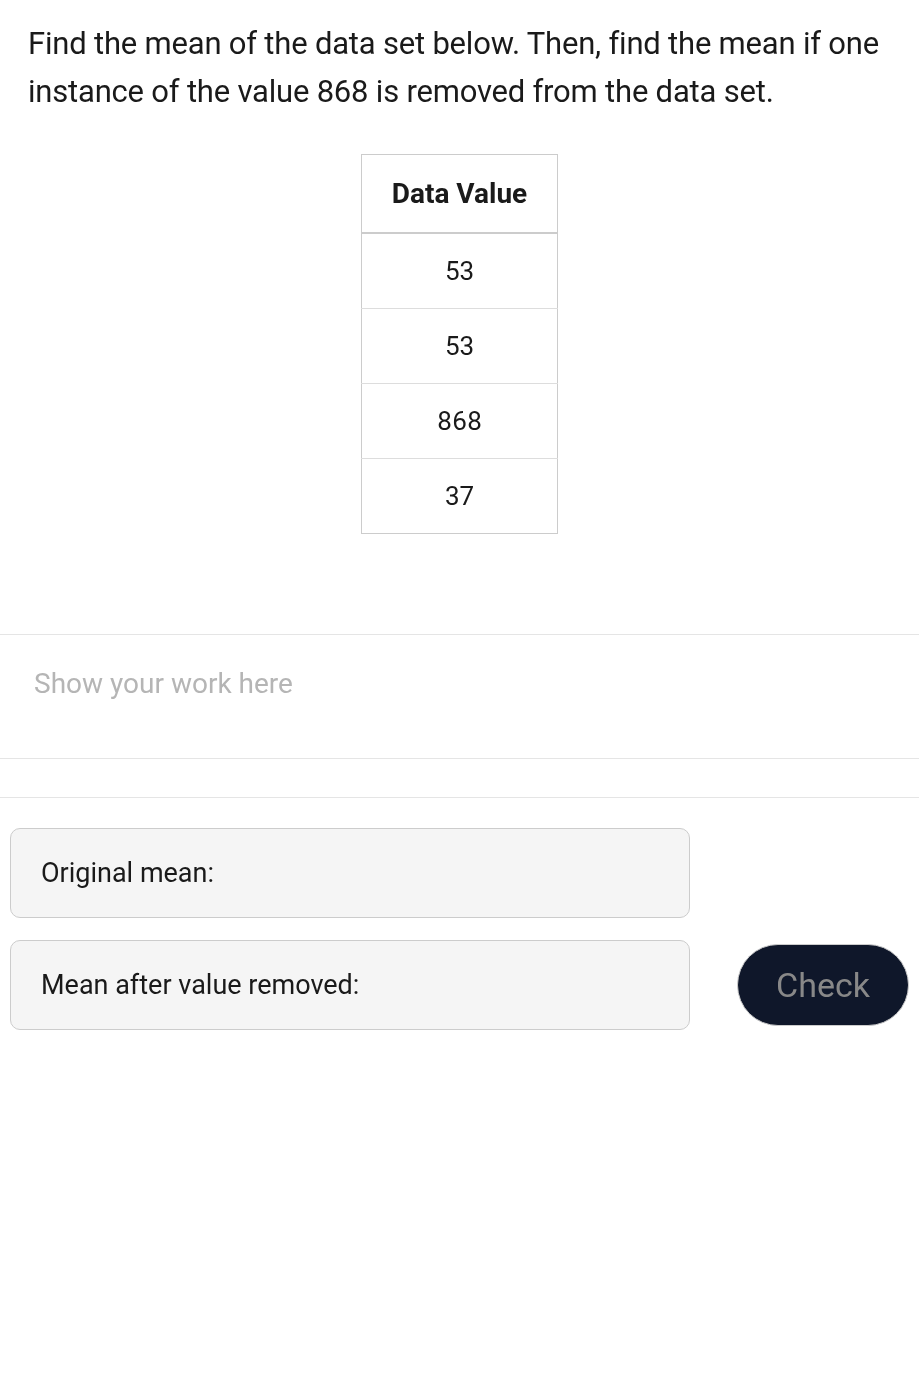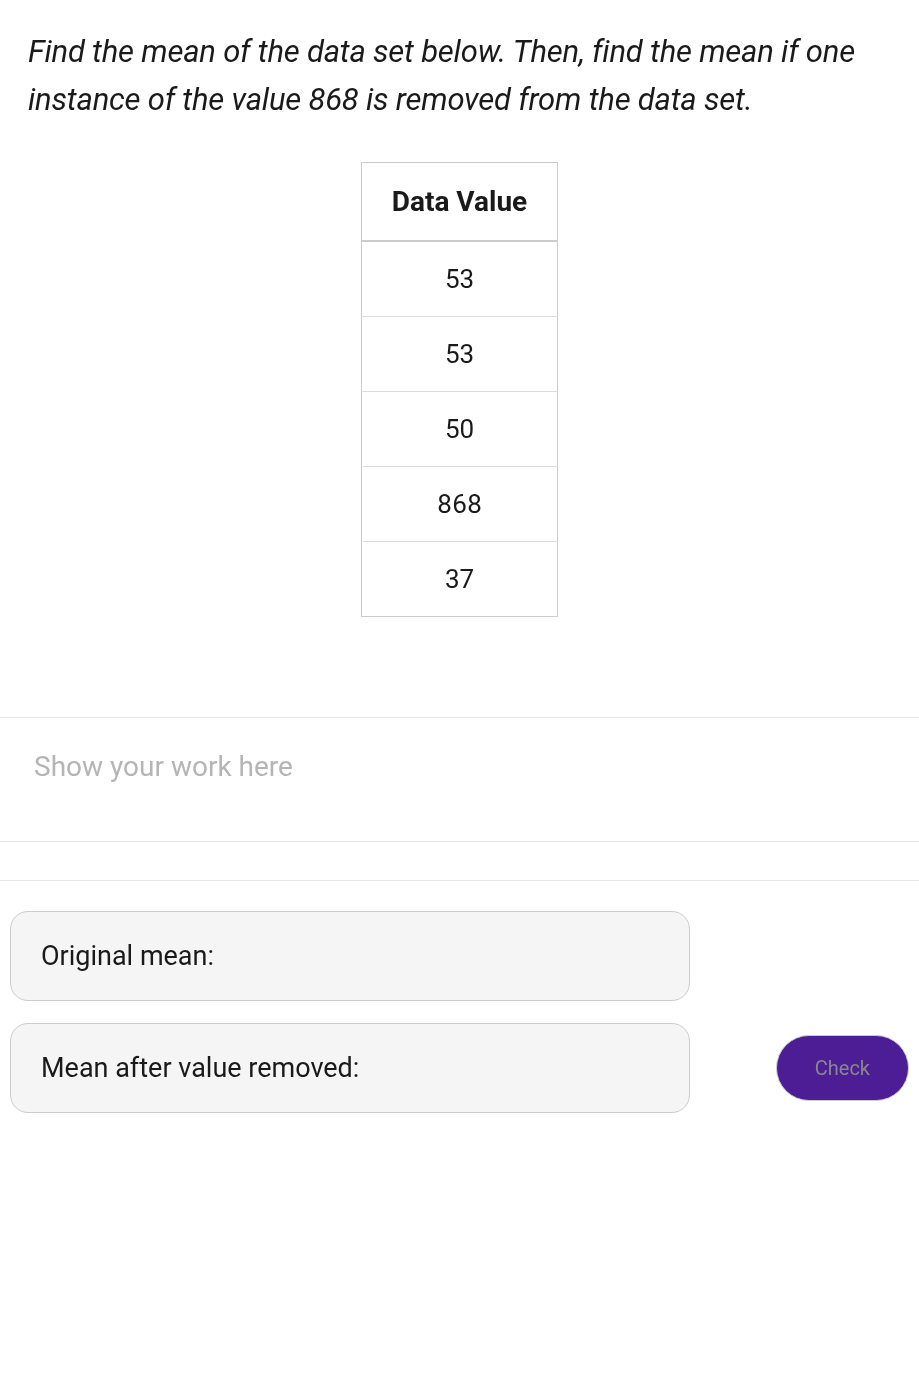--- a/index.html
+++ b/index.html
@@ -9,26 +9,25 @@
     }
     body {
       font-family: -apple-system, BlinkMacSystemFont, "Segoe UI", Roboto, sans-serif;
       width: 919px;
       height: 1396px;
       background: #fff;
       color: #1a1a1a;
       position: relative;
     }
     .question-text {
-      padding: 28px 28px 0 28px;
+      padding: 20px 28px 0 28px;
       font-size: 31px;
       line-height: 1.55;
       color: #1a1a1a;
       letter-spacing: -0.2px;
-      font-style: italic;
     }
     .table-wrapper {
       display: flex;
       justify-content: center;
       margin-top: 38px;
     }
     table.data-table {
       border-collapse: collapse;
       border: 1.5px solid #ccc;
     }
@@ -74,31 +73,31 @@
     }
     .answer-row {
       display: flex;
       align-items: center;
       gap: 20px;
     }
     .answer-box {
       flex: 0 0 680px;
       background: #f5f5f5;
       border: 1px solid #ccc;
-      border-radius: 18px;
+      border-radius: 10px;
       padding: 28px 30px;
       font-size: 27px;
       color: #1a1a1a;
     }
     .check-button {
       border: 1px solid #ccc;
-      background: #4c1d95;
+      background: #0f172a;
       border-radius: 999px;
       padding: 20px 38px;
-      font-size: 20px;
+      font-size: 34px;
       color: #888;
       cursor: pointer;
       font-family: inherit;
     }
     .bottom-row {
       display: flex;
       align-items: center;
       justify-content: space-between;
       gap: 28px;
     }
@@ -114,23 +113,20 @@
       <tr>
         <th>Data Value</th>
       </tr>
     </thead>
     <tbody>
       <tr>
           <td>53</td>
         </tr>
       <tr>
           <td>53</td>
-        </tr>
-      <tr>
-          <td>50</td>
         </tr>
       <tr>
           <td>868</td>
         </tr>
       <tr>
           <td>37</td>
         </tr>
     </tbody>
   </table>
 </div>

